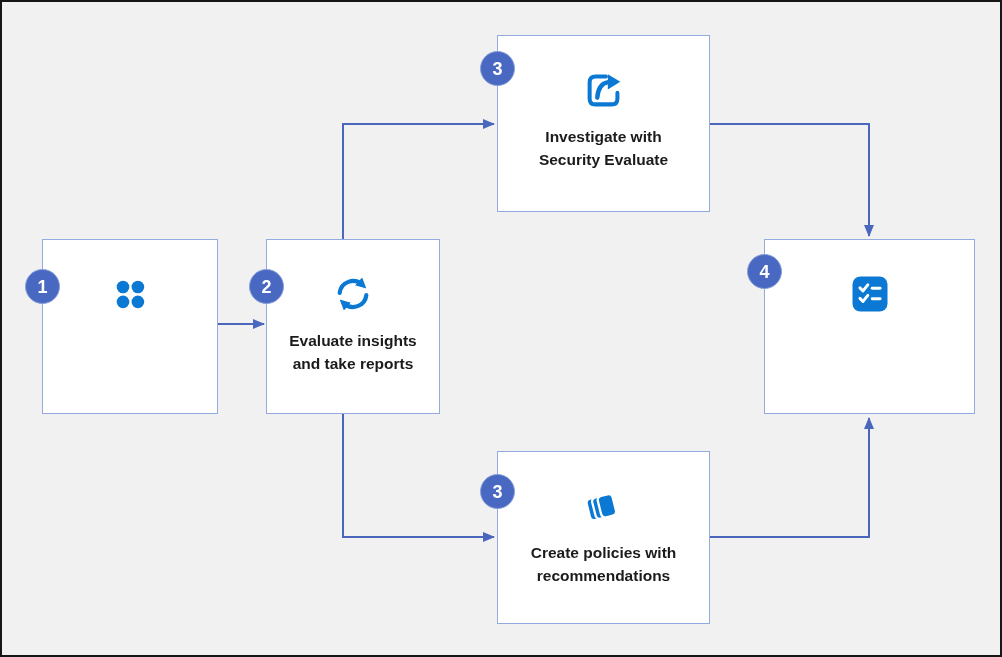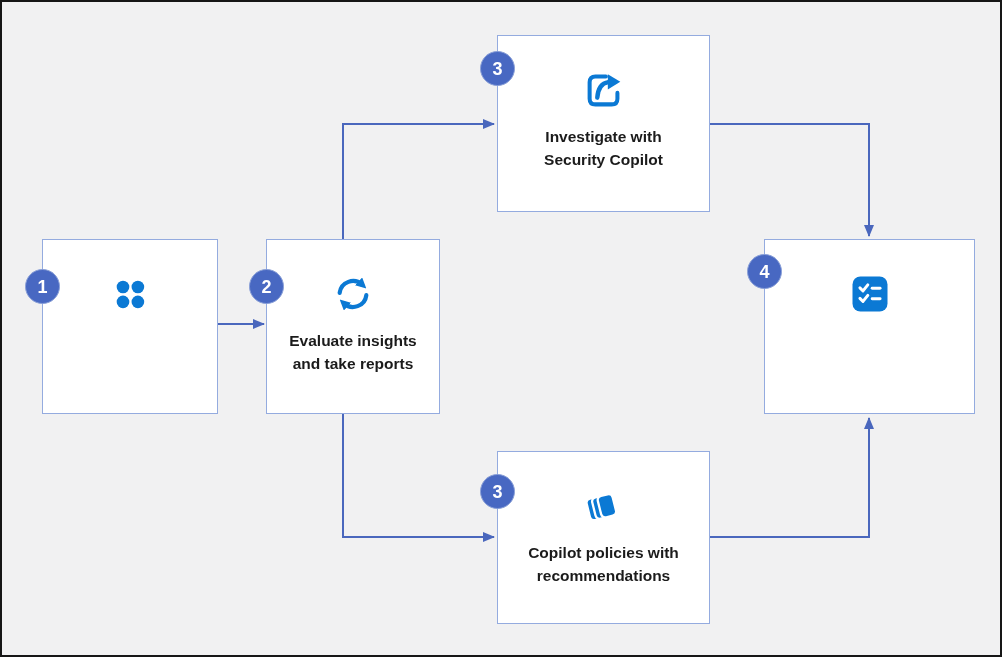--- a/index.html
+++ b/index.html
@@ -108,35 +108,35 @@
   <div class="node" style="left:495px;top:33px;width:213px;height:177px;--bt:15px">
     <div class="badge">3</div>
     <div class="icon">
       <svg width="46" height="46" viewBox="0 0 48 48">
         <path d="M 26 10 H 15 Q 9 10 9 16 V 33 Q 9 39 15 39 H 32 Q 38 39 38 33 V 27" fill="none" stroke="#0b79d4" stroke-width="4.2" stroke-linecap="round"></path>
         <path d="M 17 32 Q 18 17.5 28.5 15.8" fill="none" stroke="#0b79d4" stroke-width="4.6" stroke-linecap="round"></path>
         <polygon points="28,7.5 41,15.5 28,23.5" fill="#0b79d4"></polygon>
       </svg>
     </div>
     <div class="node-label">Investigate with
-Security Copilot</div>
+Security Evaluate</div>
   </div>
 
   <div class="node" style="left:495px;top:449px;width:213px;height:173px;--bt:22px">
     <div class="badge">3</div>
     <div class="icon">
       <svg width="46" height="46" viewBox="0 0 48 48">
         <g transform="rotate(-14 24 24)" stroke="#ffffff" stroke-width="2.4">
           <rect x="7" y="13" width="16" height="23" rx="4.5" fill="#0b79d4"></rect>
           <rect x="13" y="13" width="16" height="23" rx="4.5" fill="#0b79d4"></rect>
           <rect x="19" y="13" width="16" height="23" rx="4.5" fill="#0b79d4"></rect>
         </g>
       </svg>
     </div>
-    <div class="node-label">Copilot policies with
+    <div class="node-label">Create policies with
 recommendations</div>
   </div>
 
   <div class="node" style="left:762px;top:237px;width:211px;height:175px;--bt:14px">
     <div class="badge">4</div>
     <div class="icon">
       <svg width="42" height="42" viewBox="0 0 48 48">
         <rect x="4" y="4" width="40" height="40" rx="9" fill="#0b79d4"></rect>
         <g stroke="#ffffff" stroke-width="3.4" fill="none" stroke-linecap="round" stroke-linejoin="round">
           <polyline points="12.5,17 16,20.5 21.5,13.5"></polyline>

